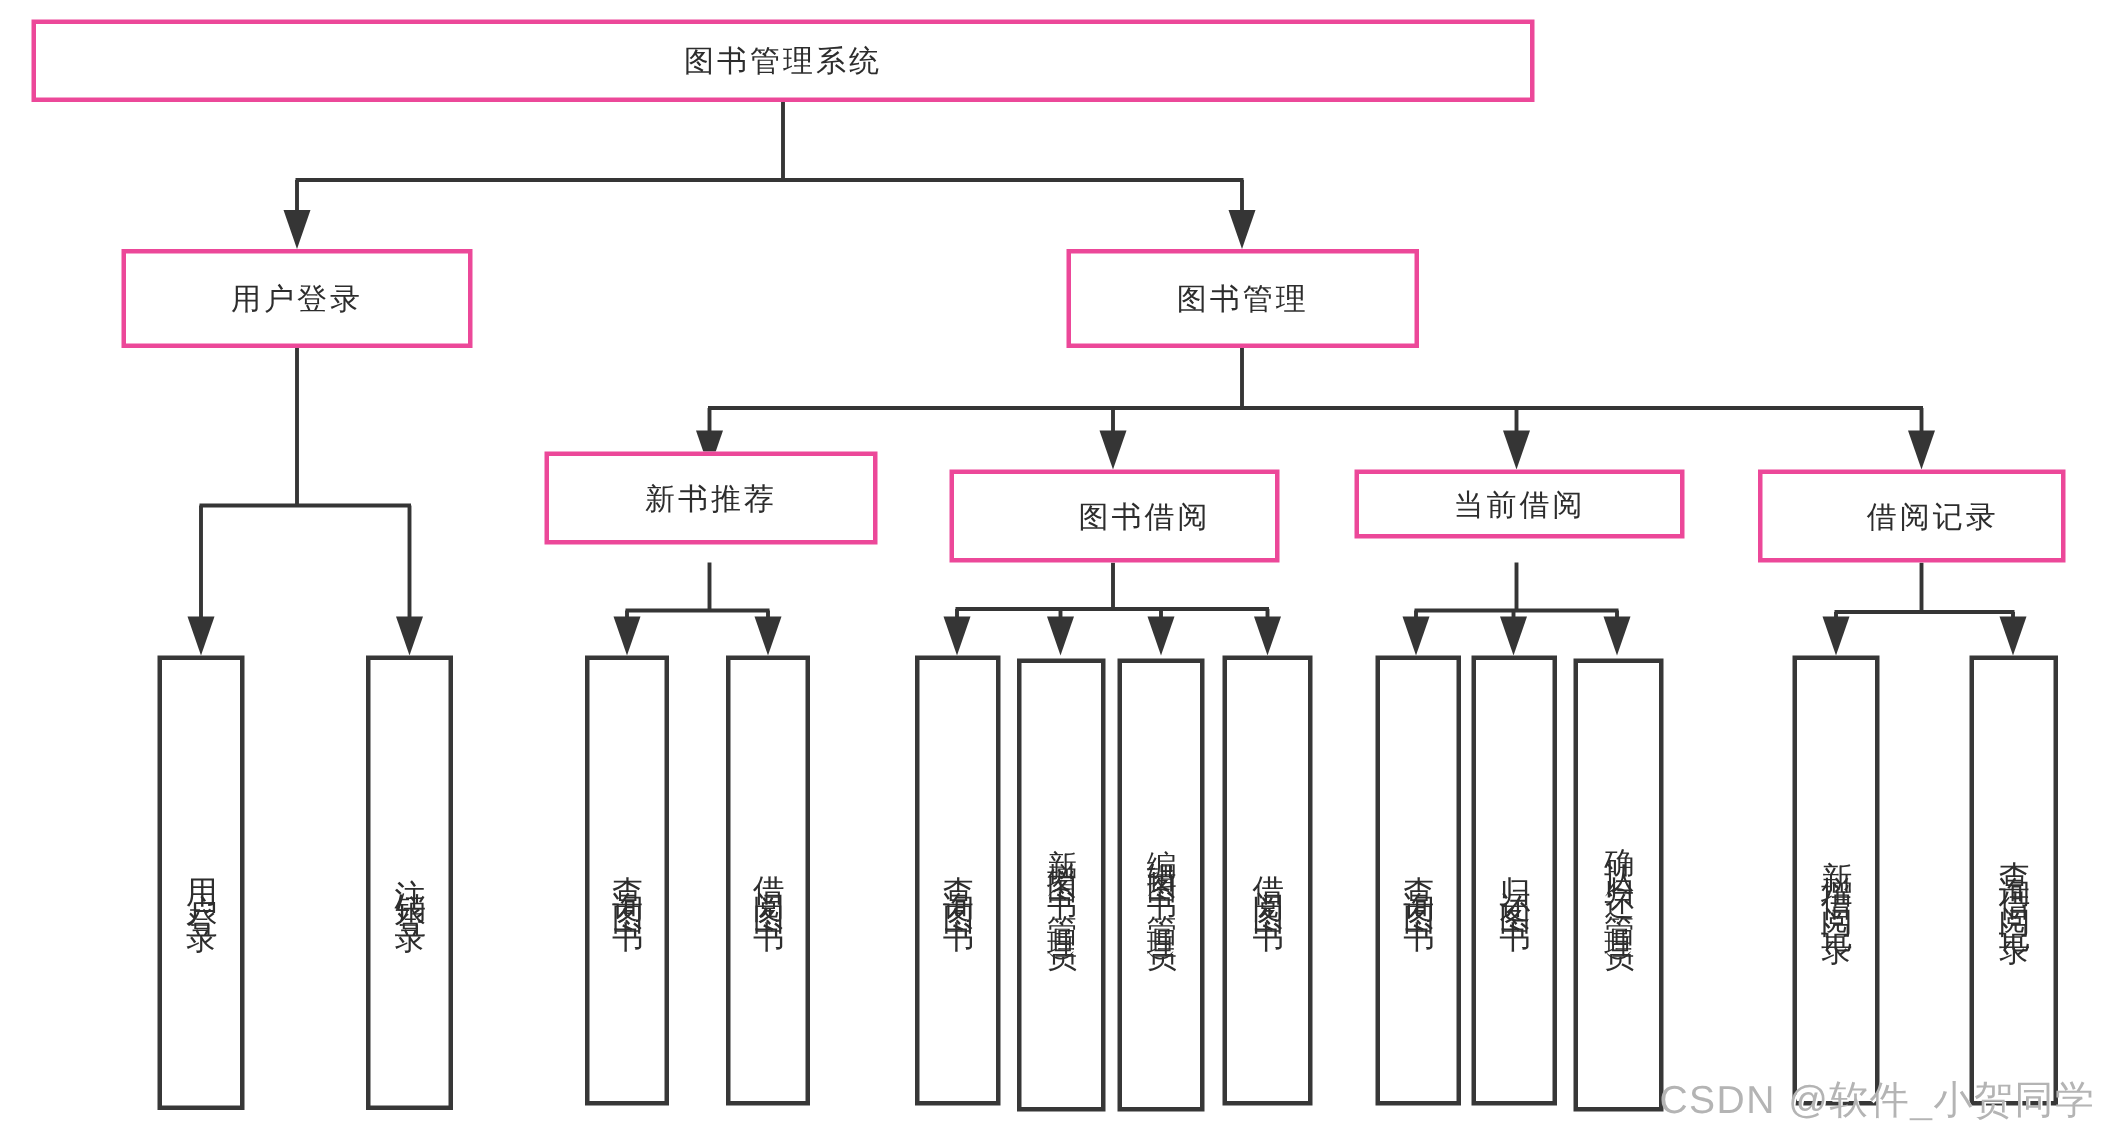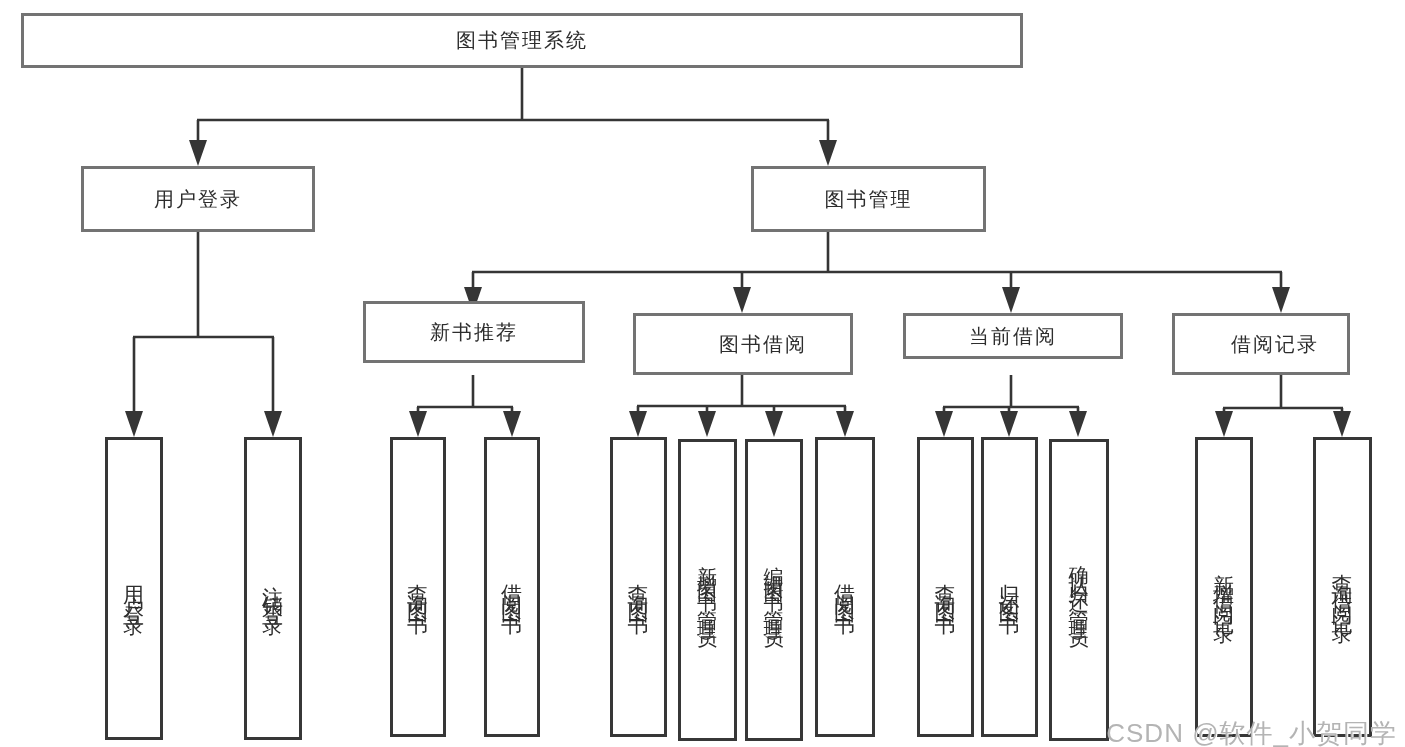--- a/index.html
+++ b/index.html
@@ -16,21 +16,21 @@
     left: 0; top: 0;
     width: 1405px; height: 747px;
     z-index: 1;
   }
   #edges line { stroke: #353535; stroke-width: 2.6; }
   #edges polygon { fill: #353535; }
   .hnode {
     position: absolute;
     z-index: 2;
     box-sizing: border-box;
-    border: 3px solid #737373;
+    border: 3px solid #ec4899;
     background: #ffffff;
     display: flex;
     align-items: center;
     justify-content: center;
     font-size: 20px;
     letter-spacing: 2px;
     color: #2d2d2d;
     white-space: nowrap;
   }
   .vnode {
@@ -125,26 +125,26 @@
     <line x1="1223" y1="408" x2="1343" y2="408"></line>
     <line x1="1224" y1="408" x2="1224" y2="420"></line>
     <polygon points="1215,411 1233,411 1224,437"></polygon>
     <line x1="1342" y1="408" x2="1342" y2="420"></line>
     <polygon points="1333,411 1351,411 1342,437"></polygon>
   </svg>
 
   <div class="hnode" style="left:21px; top:13px; width:1002px; height:55px;">图书管理系统</div>
 
   <div class="hnode" style="left:81px; top:166px; width:234px; height:66px;">用户登录</div>
-  <div class="hnode" style="left:711px; top:166px; width:235px; height:66px;margin-left:40px;">图书管理</div>
+  <div class="hnode" style="left:711px; top:166px; width:235px; height:66px;">图书管理</div>
 
   <div class="hnode" style="left:363px; top:301px; width:222px; height:62px;">新书推荐</div>
   <div class="hnode" style="left:633px; top:313px; width:220px; height:62px;padding-left:40px;">图书借阅</div>
   <div class="hnode" style="left:903px; top:313px; width:220px; height:46px;">当前借阅</div>
-  <div class="hnode" style="left:1172px; top:313px; width:178px; height:62px;padding-left:28px;">借阅记录</div>
+  <div class="hnode" style="left:1172px; top:313px; width:205px; height:62px;padding-left:28px;">借阅记录</div>
 
   <div class="vnode" style="left:105px; top:437px; width:58px; height:303px;">用户登录</div>
   <div class="vnode" style="left:244px; top:437px; width:58px; height:303px;">注销登录</div>
 
   <div class="vnode" style="left:390px; top:437px; width:56px; height:300px;">查询图书</div>
   <div class="vnode" style="left:484px; top:437px; width:56px; height:300px;">借阅图书</div>
 
   <div class="vnode" style="left:610px; top:437px; width:57px; height:300px;">查询图书</div>
   <div class="vnode tight" style="left:678px; top:439px; width:59px; height:302px;">新增图书（管理员）</div>
   <div class="vnode tight" style="left:745px; top:439px; width:58px; height:302px;">编辑图书（管理员）</div>

